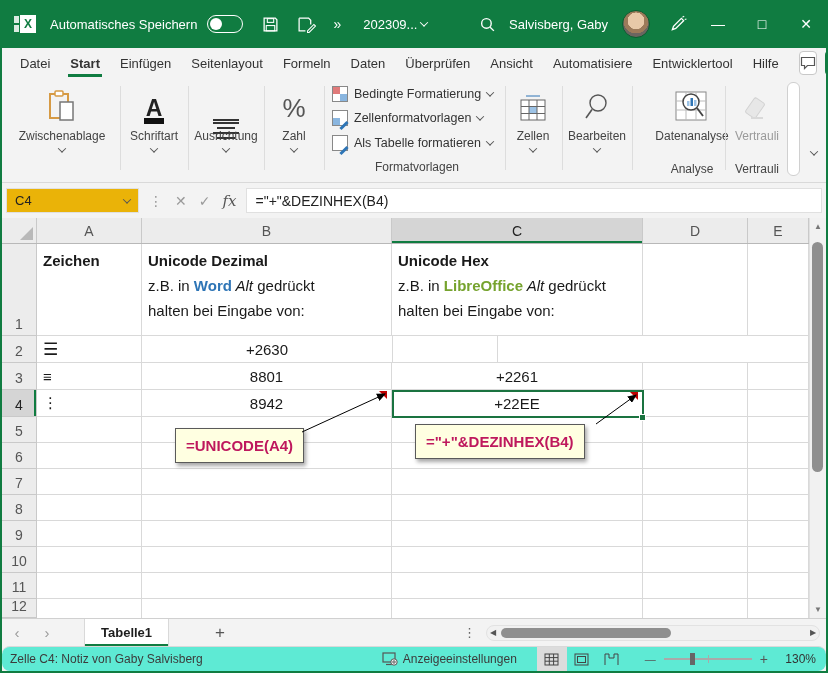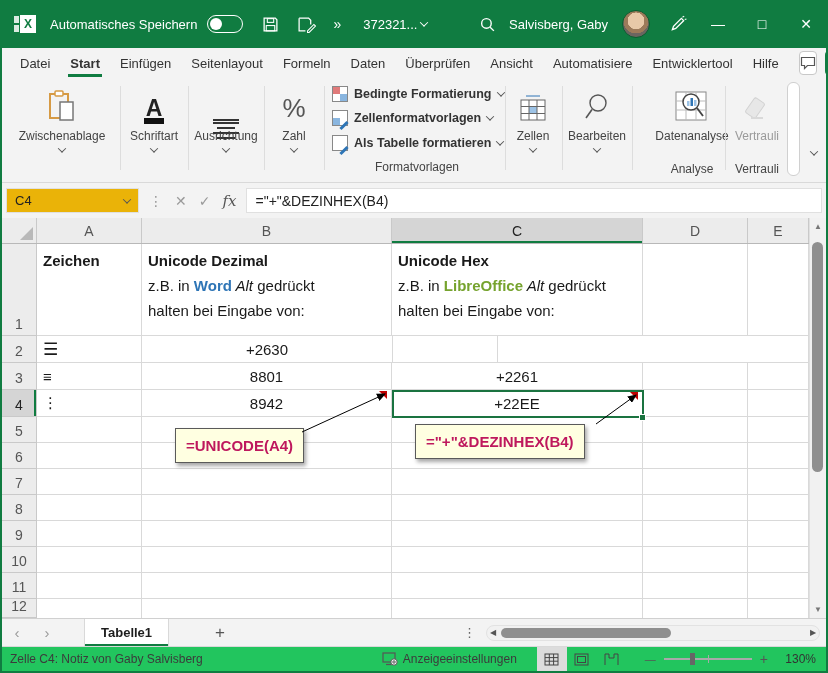--- a/index.html
+++ b/index.html
@@ -39,21 +39,21 @@
   
   .ribbon { position:absolute; left:0; top:78px; width:824px; height:105px; background:#f3f3f3;
     border-bottom:1px solid #d9d9d9; font-size:12px; color:#333; }
   .grp { position:absolute; top:4px; height:92px; display:flex; flex-direction:column; align-items:center; justify-content:flex-start; text-align:center; }
   .gdiv { position:absolute; top:8px; width:1px; height:84px; background:#ddd; }
   .glabel { font-size:12px; color:#444; margin-top:5px; white-space:nowrap; }
   .bigicon { height:38px; display:flex; align-items:flex-end; justify-content:center; margin-top:4px; }
   .fontA { font-size:23px; font-weight:bold; color:#222; line-height:20px; border-bottom:6px solid #111; padding:0 2px; }
   .alignlines div { height:2px; background:#333; margin:3px auto; }
   .pct { font-size:26px; color:#555; font-weight:normal; }
-  .fv-row { display:flex; align-items:center; gap:6px; height:26px; white-space:nowrap; font-size:12.5px;font-weight:bold; }
+  .fv-row { display:flex; align-items:center; gap:6px; height:26px; white-space:nowrap; font-size:12.5px; }
   .mini { width:16px; height:16px; border:1px solid #888; background:#fff; position:relative; flex:none; }
   .mini .rd { position:absolute; left:0; top:0; width:7px; height:7px; background:#e07a7a; }
   .mini .bl { position:absolute; right:0; bottom:0; width:7px; height:7px; background:#8ab6e0; }
   .mini .pen { position:absolute; right:-2px; bottom:-2px; width:10px; height:3px; background:#2e75b6; transform:rotate(-45deg); }
   .gray { color:#9a9a9a; }
   .panel-strip { position:absolute; right:26px; top:4px; width:13px; height:94px; background:#fff; border:1px solid #d0d0d0; border-radius:6px; }
   
   .fbar { position:absolute; left:0; top:183px; width:824px; height:35px; background:#f3f3f3; display:flex; align-items:center; }
   .namebox { width:133px; height:25px; background:#eab308; border:1px solid #e0e0e0; margin-left:4px;
     display:flex; align-items:center; font-size:13px; padding:0 8px; color:#222; }
@@ -100,22 +100,22 @@
   .navarr { width:30px; text-align:center; color:#9a9a9a; font-size:15px; }
   .stab { background:#fff; height:28px; padding:0 16px; display:flex; align-items:center; font-weight:bold; color:#1d1d1d;
     border-right:1px solid #d9d9d9; border-left:1px solid #d9d9d9; box-shadow:inset 0 -3px 0 #107c41; margin-left:22px; }
   .addsheet { margin-left:46px; font-size:17px; color:#555; }
   .sheetdots { margin-left:238px; color:#666; }
   .hscroll { position:relative; flex:1; height:16px; margin:0 6px 0 10px; background:#f1f1f1; border:1px solid #e2e2e2; border-radius:8px; display:flex; align-items:center; }
   .hthumb { position:absolute; left:14px; width:170px; height:10px; top:2px; background:#8f8f8f; border-radius:5px; }
   .harr { font-size:8px; color:#555; width:12px; text-align:center; }
   .harr.r { margin-left:auto; }
   
-  .statusbar { position:absolute; left:0; top:646px; width:824px; height:25px; background:#22c55e;
-    border-top:1px solid #d9d9d9; display:flex; align-items:center; font-size:12px; color:#3b3b3b; }
+  .statusbar { position:absolute; left:0; top:646px; width:824px; height:25px; background:#5eead4;
+    border-top:1px solid #d9d9d9; display:flex; align-items:center; font-size:12px; color:#3b3b3b;border-radius:8px; }
   .stat-left { margin-left:8px; }
   .disp { display:flex; align-items:center; gap:5px; margin-left:auto; margin-right:20px; }
   .viewbtn { width:30px; height:25px; display:flex; align-items:center; justify-content:center; }
   .viewbtn.active { background:#dcdcdc; }
   .zoomwrap { display:flex; align-items:center; gap:8px; margin:0 10px 0 18px; color:#555; }
   .ztrack { position:relative; width:88px; height:2px; background:#a9a9a9; }
   .ztrack .notch { position:absolute; left:50%; top:-3px; width:1px; height:8px; background:#a9a9a9; }
   .zthumb { position:absolute; left:26px; top:-5px; width:5px; height:12px; background:#666; }
   .zpct { width:38px; text-align:right; color:#333; }
   svg { display:block; }
@@ -143,21 +143,21 @@
         </svg>
     </span>
     <span class="tb-ic">
       <svg width="19" height="17" viewBox="0 0 18 16">
           <path d="M2 2h9L13 4v4" fill="none" stroke="#fff" stroke-width="1.2"></path>
           <path d="M2 2v12h6" fill="none" stroke="#fff" stroke-width="1.2"></path>
           <path d="M10 14l6-6 1.5 1.5-6 6H10z" fill="none" stroke="#fff"></path>
         </svg>
     </span>
     <span class="tb-chev">»</span>
-    <span class="docname">372321...</span>
+    <span class="docname">202309...</span>
     <span class="chv"></span>
     <div class="spacer"></div>
     <span class="tb-ic">
       <svg width="17" height="17" viewBox="0 0 16 16">
           <circle cx="7" cy="7" r="4.5" fill="none" stroke="#fff" stroke-width="1.3"></circle>
           <line x1="10.5" y1="10.5" x2="14" y2="14" stroke="#fff" stroke-width="1.3"></line>
         </svg>
     </span>
     <span style="margin:0 4px">Salvisberg, Gaby</span>
     <div class="avatar"></div>

